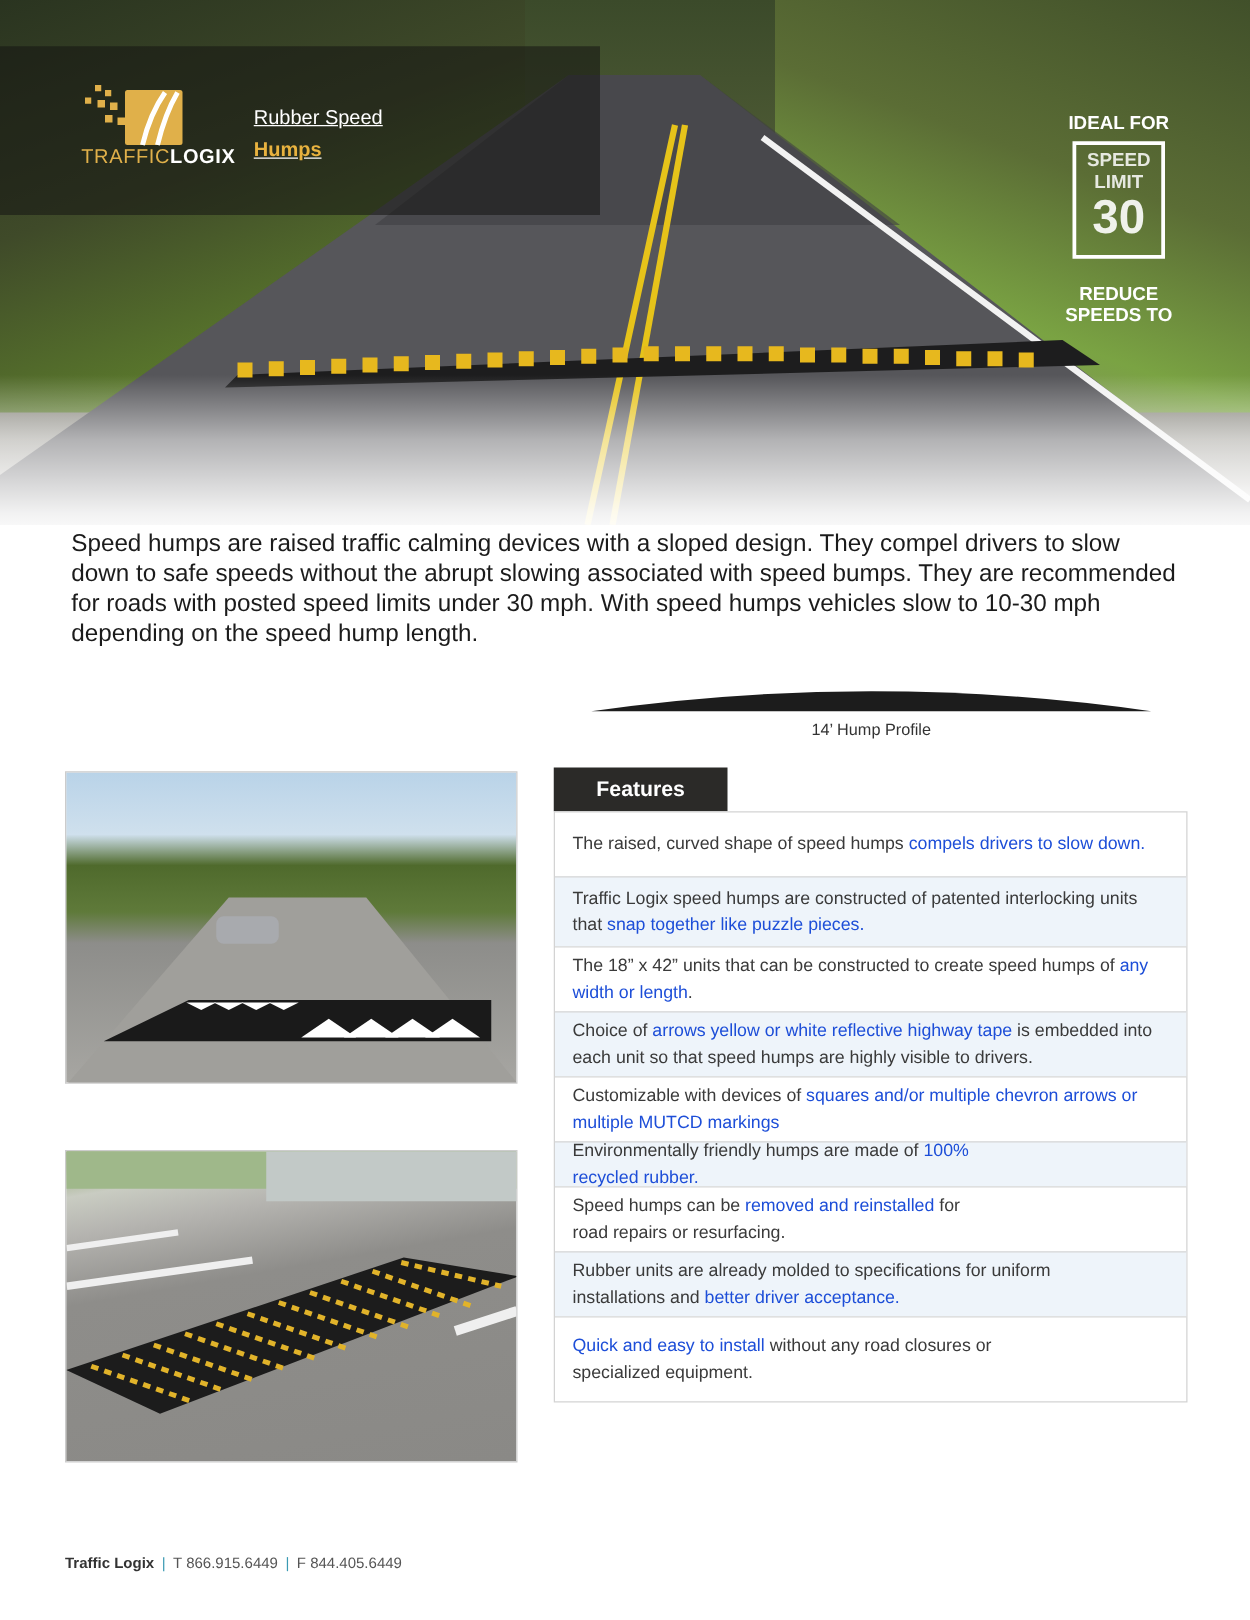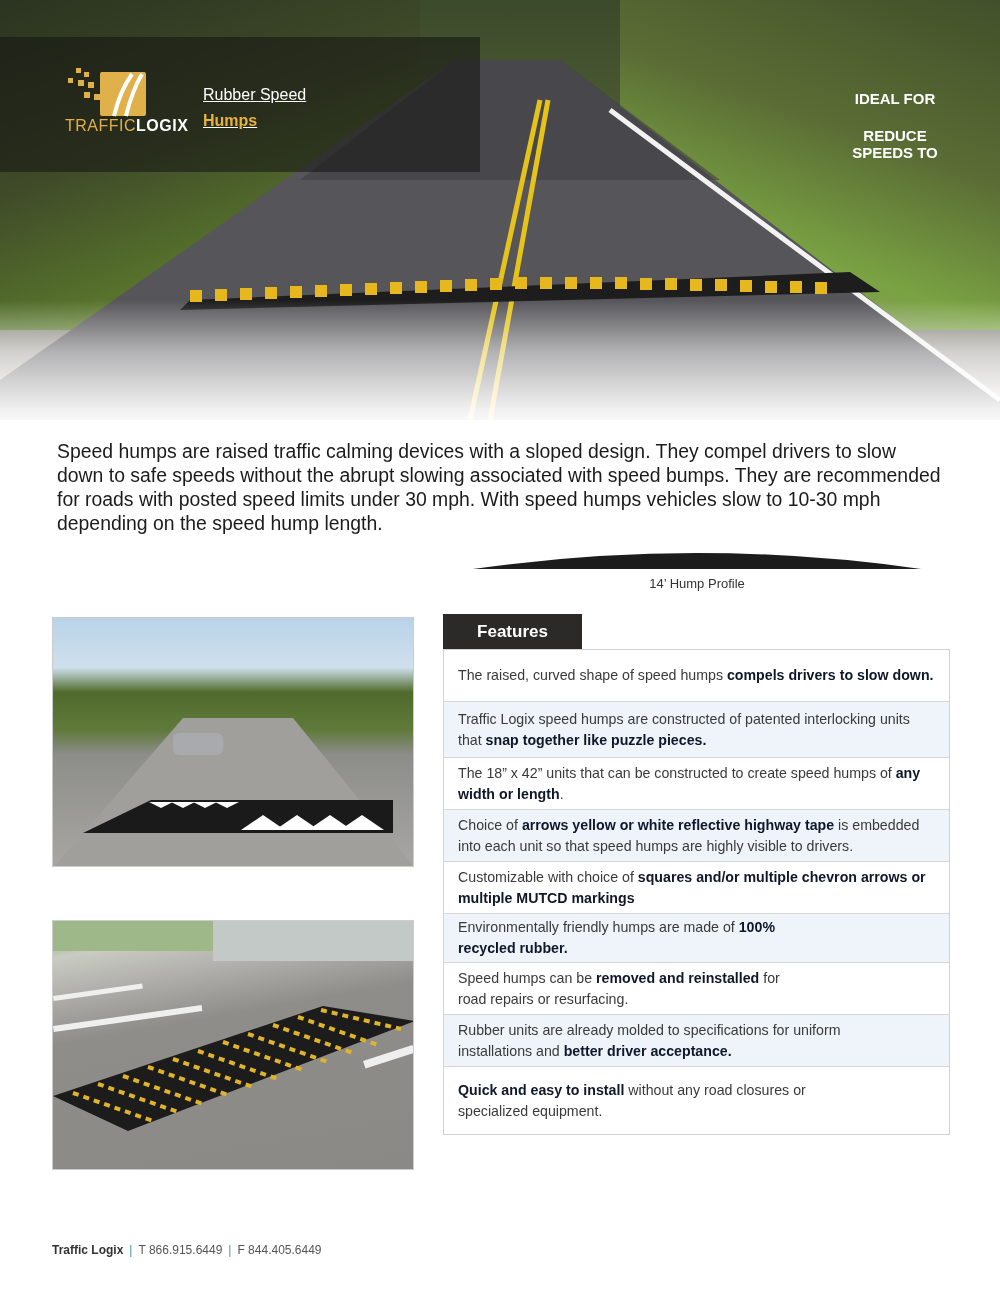--- a/index.html
+++ b/index.html
@@ -26,38 +26,38 @@
     .badge { position: absolute; left: 820px; top: 90px; width: 150px; text-align: center; color: #ffffff; font-weight: 700; }
     .badge .ideal { font-size: 15px; }
     .badge .sign { width: 74px; height: 94px; border: 3px solid #fff; margin: 6px auto 0; padding: 4px; }
     .badge .sign .sl { font-size: 15px; line-height: 17px; color: rgba(255,255,255,0.85); }
     .badge .sign .num { font-size: 38px; line-height: 40px; color: rgba(255,255,255,0.9); }
     .badge .reduce { font-size: 15px; line-height: 17px; margin-top: 20px; }
     .car { position: relative; width: 140px; height: 46px; margin: 6px auto 0; }
     .car .mph { position: absolute; left: 0; right: 0; top: 10px; font-size: 13px; line-height: 13px; color: #7d7b72; }
 
     
-    .intro { position: absolute; left: 57px; top: 423px; width: 890px; font-size: 19.4px; line-height: 24px; color: #1b1b1b; margin-top: 16px; }
+    .intro { position: absolute; left: 57px; top: 423px; width: 890px; font-size: 19.4px; line-height: 24px; color: #1b1b1b; }
 
     
     .profile { position: absolute; left: 473px; top: 545px; width: 448px; height: 28px; }
     .profile-label { position: absolute; left: 473px; top: 576px; width: 448px; text-align: center; font-size: 13px; color: #333; }
 
     
     .photo { position: absolute; left: 52px; width: 362px; height: 250px; overflow: hidden; border: 1px solid #ccc; }
     .photo1 { top: 617px; background: linear-gradient(180deg, #b9d3e8 0%, #cfe0ed 20%, #4f6a2c 30%, #5f7a3a 45%, #8d8d8a 55%, #a7a6a2 100%); }
     .photo2 { top: 920px; background: linear-gradient(170deg, #7f9c5a 0%, #c9ccc2 12%, #b5b4b0 22%, #8e8d8a 40%, #8a8986 100%); }
 
     
     .features-tab { position: absolute; left: 443px; top: 614px; width: 139px; height: 35px; background: #2b2a28; color: #fff; font-weight: 700; font-size: 17px; text-align: center; line-height: 35px; }
     .features-table { position: absolute; left: 443px; top: 649px; width: 507px; border: 1px solid #d3d3d3; }
     .frow { border-top: 1px solid #d6d6d6; padding: 0 14px; font-size: 14.2px; line-height: 21px; color: #3a3a3a; display: flex; align-items: center; }
     .frow:first-child { border-top: none; }
     .frow:nth-child(even) { background: #eef4fa; }
-    .frow .hl { color: #0f172a; font-weight: 700; }
+    .frow .hl { color: #1d4ed8; font-weight: 400; }
 
     
     .footer { position: absolute; left: 52px; top: 1243px; font-size: 12px; color: #555; white-space: nowrap; }
     .footer .brand { font-weight: 700; color: #333; }
     .footer .sep { color: #3a9ab3; margin: 0 6px; }
   </style>
 </head>
 <body>
 
 <div class="hero">
@@ -120,20 +120,25 @@
 </svg>
 <div class="logo-text"><span>TRAFFIC</span><b>LOGIX</b></div>
 
 <div class="title">
   <span>Rubber Speed</span>
   <span class="accent">Humps</span>
 </div>
 
 <div class="badge">
   <div class="ideal">IDEAL FOR</div>
+  <div class="sign">
+    <div class="sl">SPEED</div>
+    <div class="sl">LIMIT</div>
+    <div class="num">30</div>
+  </div>
   <div class="reduce">
     <div>REDUCE</div>
     <div>SPEEDS TO</div>
   </div>
 </div>
 
 <p class="intro">Speed humps are raised traffic calming devices with a sloped design. They compel drivers to slow down to safe speeds without the abrupt slowing associated with speed bumps. They are recommended for roads with posted speed limits under 30 mph. With speed humps vehicles slow to 10-30 mph depending on the speed hump length.</p>
 
 <svg class="profile" viewBox="0 0 448 28" preserveAspectRatio="none">
   <path d="M0 24 Q224 -8 448 24 Z" fill="#1c1c1c"></path>
@@ -189,23 +194,23 @@
   <div class="frow" style="height:56px">
       <div><span>Traffic Logix speed humps are constructed of patented interlocking units that </span><span class="hl">snap together like puzzle pieces.</span><span></span></div>
     </div>
   <div class="frow" style="height:52px">
       <div><span>The 18” x 42” units that can be constructed to create speed humps of </span><span class="hl">any width or length</span><span>.</span></div>
     </div>
   <div class="frow" style="height:52px">
       <div><span>Choice of </span><span class="hl">arrows yellow or white reflective highway tape</span><span> is embedded into each unit so that speed humps are highly visible to drivers.</span></div>
     </div>
   <div class="frow" style="height:52px">
-      <div><span>Customizable with choice of </span><span class="hl">squares and/or multiple chevron arrows or multiple MUTCD markings</span><span></span></div>
-    </div>
-  <div class="frow" style="height:49px">
+      <div><span>Customizable with devices of </span><span class="hl">squares and/or multiple chevron arrows or multiple MUTCD markings</span><span></span></div>
+    </div>
+  <div class="frow" style="height:36px">
       <div style="max-width:320px"><span>Environmentally friendly humps are made of </span><span class="hl">100% recycled rubber.</span><span></span></div>
     </div>
   <div class="frow" style="height:52px">
       <div style="max-width:330px"><span>Speed humps can be </span><span class="hl">removed and reinstalled</span><span> for road repairs or resurfacing.</span></div>
     </div>
   <div class="frow" style="height:52px">
       <div style="max-width:420px"><span>Rubber units are already molded to specifications for uniform installations and </span><span class="hl">better driver acceptance.</span><span></span></div>
     </div>
   <div class="frow" style="height:68px">
       <div style="max-width:350px"><span class="hl">Quick and easy to install</span><span> without any road closures or specialized equipment.</span></div>

